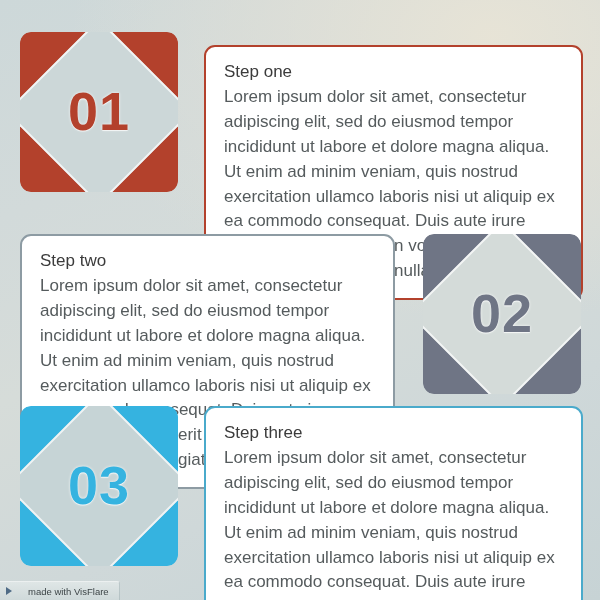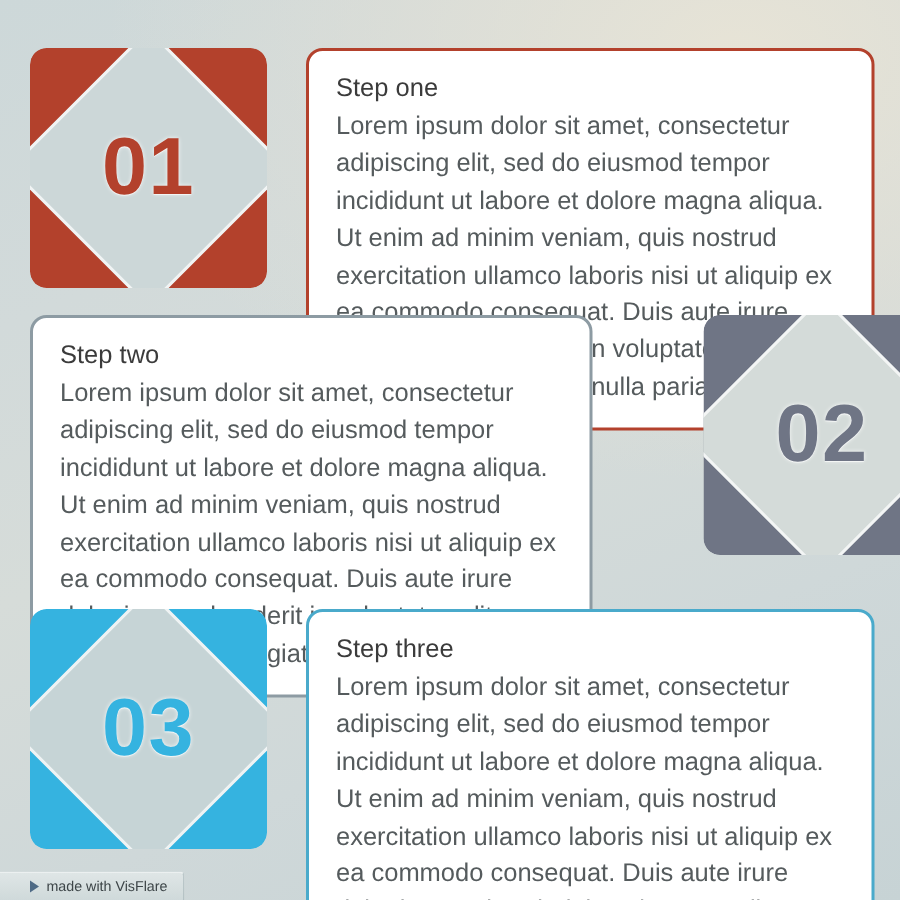--- a/index.html
+++ b/index.html
@@ -27,21 +27,21 @@
 
   
   .row {
     position: absolute;
     left: 0;
     width: 600px;
     display: flex;
     align-items: flex-start;
   }
   .row-1 { top: 32px; }
-  .row-2 { top: 210px; gap: 46px; }
+  .row-2 { top: 234px; }
   .row-3 { top: 406px; }
 
   
   .icon-tile {
     position: relative;
     width: 158px;
     height: 160px;
     flex: 0 0 158px;
     border-radius: 11px;
     overflow: hidden;
@@ -114,38 +114,38 @@
     color: #555b5d;
     line-height: 1.46;
     margin: 0;
   }
   .card-1 { border-color: #b3412c; }
   .card-2 { border-color: #8d9ba3; }
   .card-3 { border-color: #4aaacb; }
 
   
   .row-1 .icon-tile { margin-left: 20px; }
-  .row-1 .card      { margin-left: 26px; }
+  .row-1 .card      { margin-left: 26px; margin-top: 13px; }
 
   .row-2 .card      { margin-left: 20px; width: 375px; }
   .row-2 .icon-tile { margin-left: 28px; }
 
   .row-3 .icon-tile { margin-left: 20px; }
   .row-3 .card      { margin-left: 26px; }
 
   
   #watermark {
     position: absolute;
     left: 0;
     bottom: 0;
     height: 18px;
     display: flex;
     align-items: center;
-    gap: 5px;
-    padding: 0 10px 0 20px;
+    gap: 16px;
+    padding: 0 10px 0 6px;
     background: linear-gradient(180deg, #dfe6e6 0%, #cfd9da 100%);
     border-top: 1px solid rgba(255,255,255,0.6);
     border-right: 1px solid rgba(160,175,180,0.55);
     border-top-right-radius: 3px;
     font-size: 9.5px;
     color: #3d4548;
     white-space: nowrap;
     margin-top: 48px;
   }
   #watermark .play-tri {

